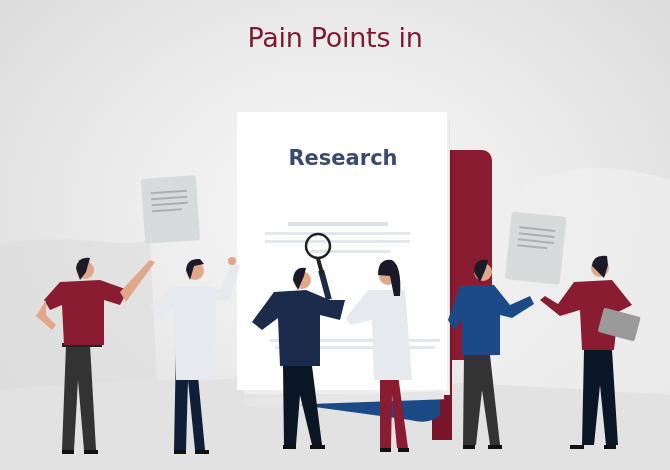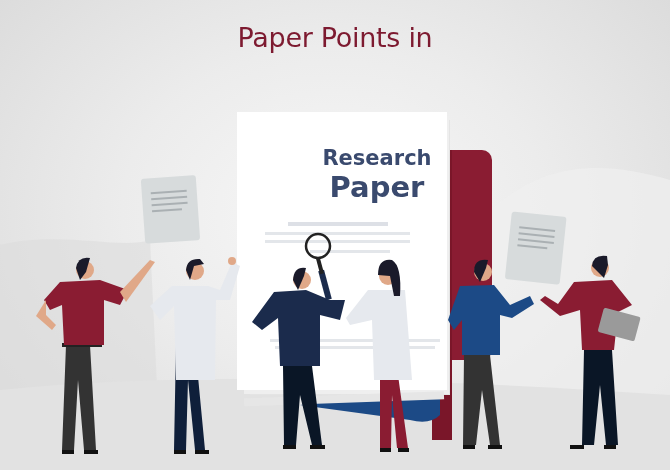--- a/index.html
+++ b/index.html
@@ -10,21 +10,21 @@
     }
     .title {
       position: absolute; left: 0; top: 20px; width: 670px; text-align: center;
       color: #7d1a30; font-family: "DejaVu Sans", sans-serif; font-weight: 500;
       font-size: 27px; line-height: 35px; letter-spacing: -0.3px;
     }
     .title span { display: block; }
     svg.scene { position: absolute; left: 0; top: 0; }
     .paper-title {
       position: absolute; left: 238px; top: 145px; width: 210px; text-align: center;
-      color: #3a4a6e; font-family: "DejaVu Sans", sans-serif; font-weight: bold; margin-left: 34px;
+      color: #3a4a6e; font-family: "DejaVu Sans", sans-serif; font-weight: bold;
     }
     .paper-title .l1 { display:block; font-size: 21px; line-height: 26px; }
     .paper-title .l2 { display:block; font-size: 29px; line-height: 32px; }
   </style>
 </head>
 <body>
 
 <svg class="scene" width="670" height="470" viewBox="0 0 670 470" xmlns="http://www.w3.org/2000/svg">
 
   <path d="M0 245 C 60 230 120 250 150 240 L 160 450 L 0 450 Z" fill="#dcdcdc" opacity="0.6"></path>
@@ -121,19 +121,18 @@
     <path d="M574 282 L 612 280 L 632 305 L 618 312 L 614 350 L 582 350 L 580 310 L 560 316 L 540 300 L 545 296 L 558 304 Z" fill="#8a1c32"></path>
     <rect x="600" y="312" width="38" height="25" rx="2" fill="#9a9a9a" transform="rotate(15 619 325)"></rect>
     <circle cx="600" cy="268" r="9" fill="#e0a888"></circle>
     <path d="M592 266 Q 593 254 607 256 L 608 265 L 604 278 Z" fill="#1a1a2a"></path>
     <rect x="570" y="445" width="14" height="4" fill="#111"></rect>
     <rect x="604" y="445" width="12" height="4" fill="#111"></rect>
   </g>
 </svg>
 
 <div class="title">
-  <span>Paper Points in</span>
+  <span>Pain Points in</span>
 </div>
 
 <div class="paper-title">
   <span class="l1">Research</span>
-  <span class="l2">Paper</span>
 </div>
 
 </body></html>

